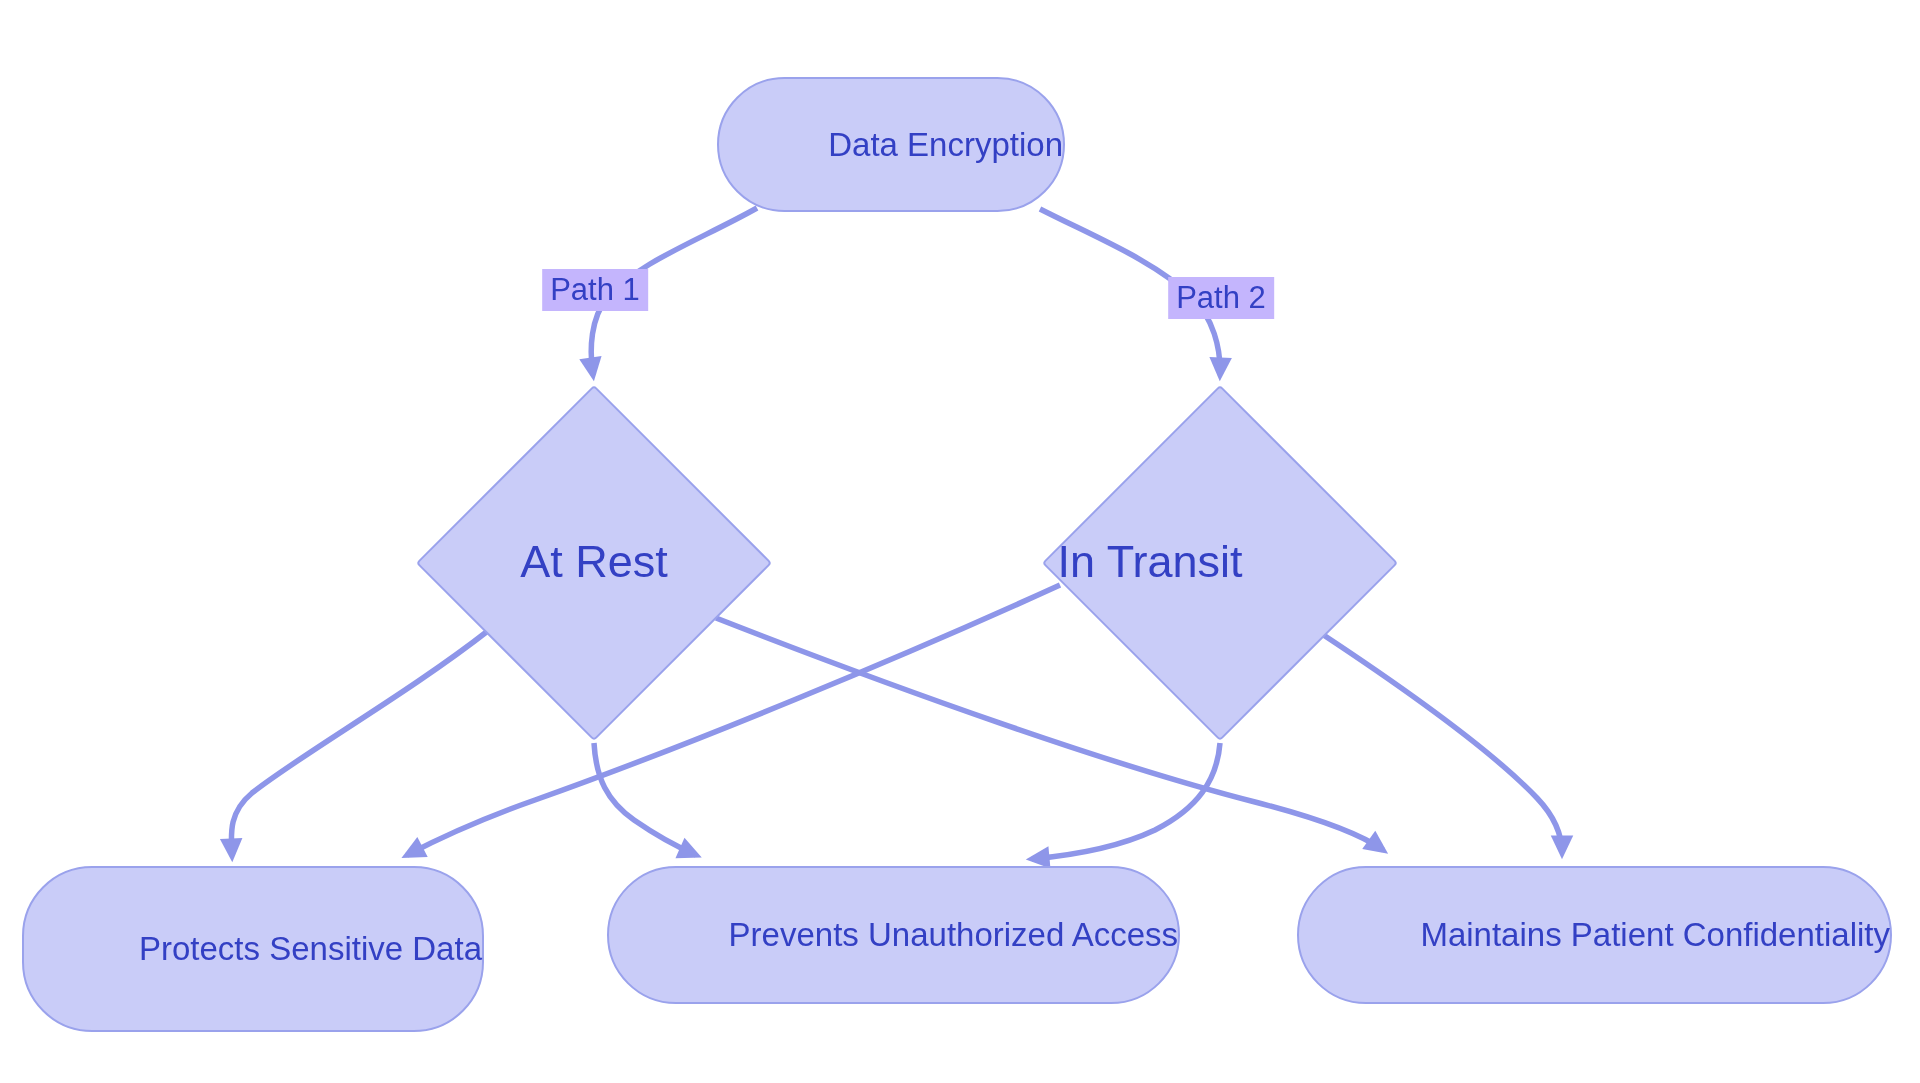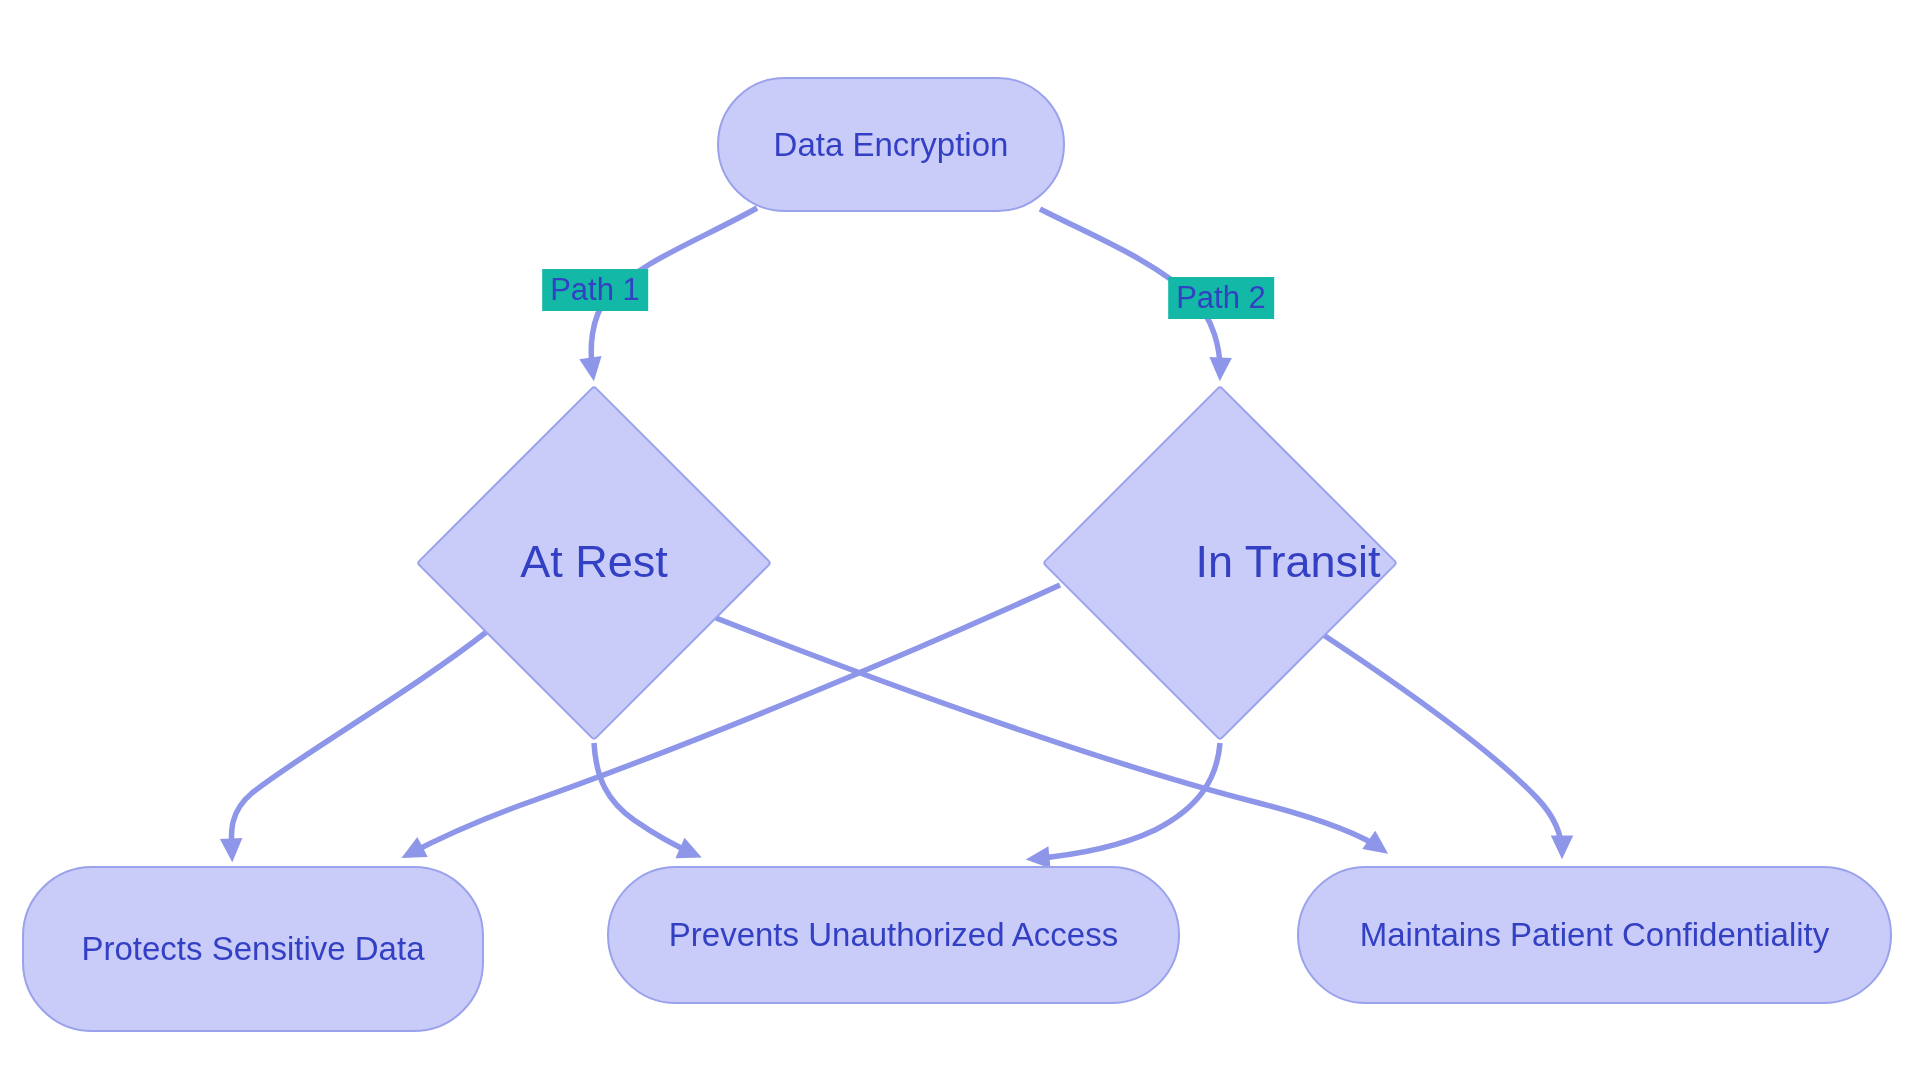--- a/index.html
+++ b/index.html
@@ -18,21 +18,21 @@
   }
   .edge-path {
     fill: none;
     stroke: #8e96e9;
     stroke-width: 5.5px;
   }
   .node {
     position: absolute;
     display: flex;
     align-items: center;
-    justify-content: center;
+    justify-content: flex-end;
     background: #c9ccf8;
     border: 2.5px solid #9aa2ec;
     color: #3340c4;
     font-size: 33px;
     box-sizing: border-box;
     text-align: center;
   }
   .stadium { border-radius: 70px; }
   .diamond-shape {
     position: absolute;
@@ -47,21 +47,21 @@
   .diamond-label {
     position: absolute;
     transform: translate(-50%, -50%);
     color: #3340c4;
     font-size: 45px;
     white-space: nowrap;
   }
   .edge-label {
     position: absolute;
     transform: translate(-50%, -50%);
-    background: #14b8a6;
+    background: #c4b5fd;
     color: #3340c4;
     font-size: 31px;
     padding: 3px 8px;
     white-space: nowrap;
   }
 </style>
 </head>
 <body>
 
 <div class="stage">
@@ -95,21 +95,21 @@
   <div class="edge-label" style="left:1221px; top:298px;">Path 2</div>
 
   <div class="node stadium" style="left:717px; top:77px; width:348px; height:135px;">
     <span>Data Encryption</span>
   </div>
 
   <div class="diamond-shape" style="left:468px; top:437px;"></div>
   <div class="diamond-label" style="left:594px; top:562px;">At Rest</div>
 
   <div class="diamond-shape" style="left:1094px; top:437px;"></div>
-  <div class="diamond-label" style="left:1288px; top:562px;">In Transit</div>
+  <div class="diamond-label" style="left:1150px; top:562px;">In Transit</div>
 
   <div class="node stadium" style="left:22px; top:866px; width:462px; height:166px;">
     <span>Protects Sensitive Data</span>
   </div>
 
   <div class="node stadium" style="left:607px; top:866px; width:573px; height:138px;">
     <span>Prevents Unauthorized Access</span>
   </div>
 
   <div class="node stadium" style="left:1297px; top:866px; width:595px; height:138px;">

